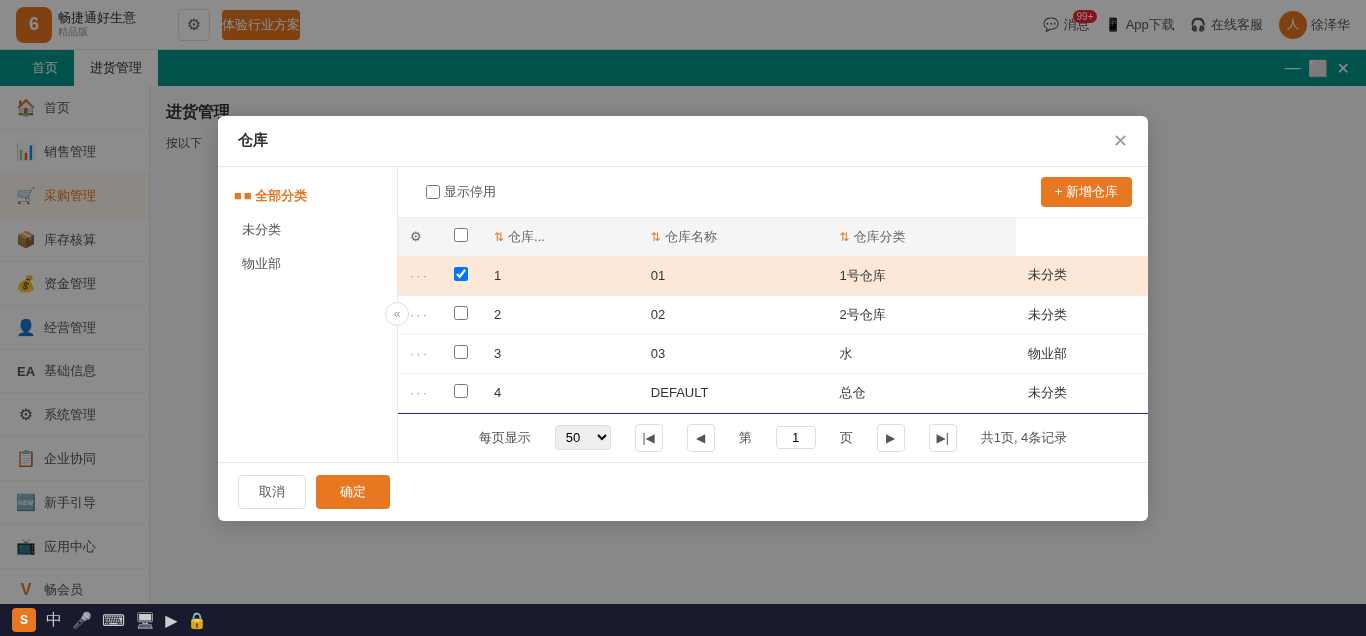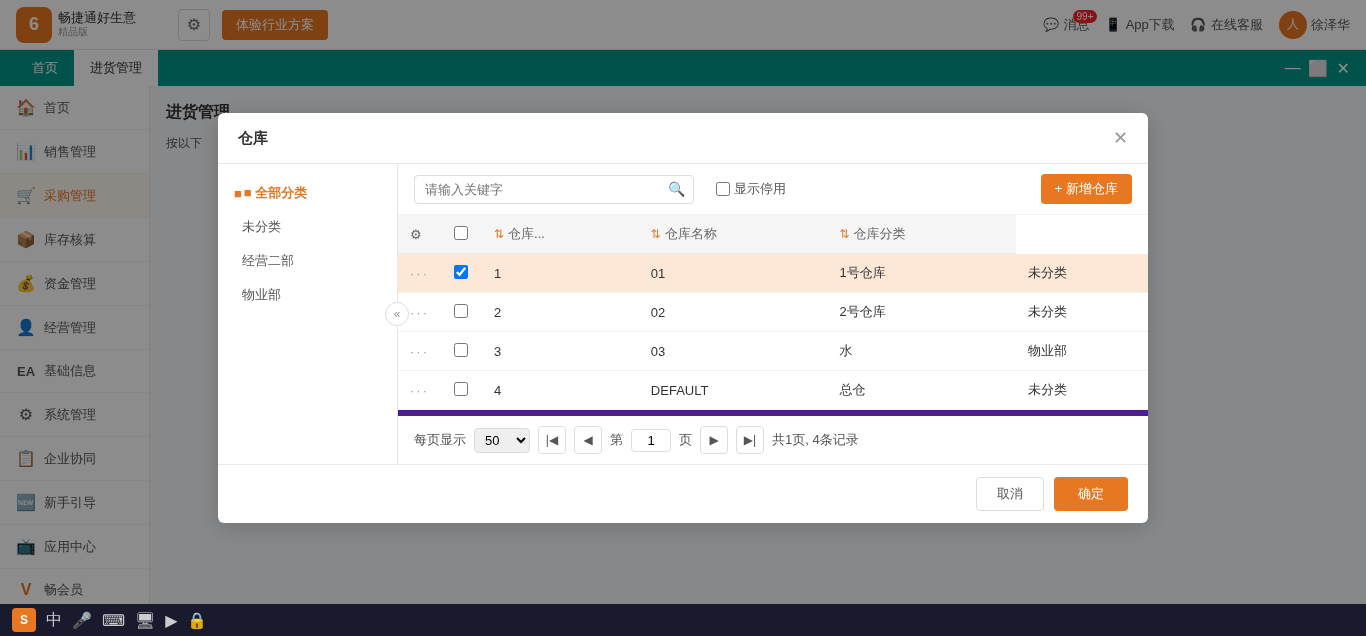--- a/index.html
+++ b/index.html
@@ -38,21 +38,21 @@
       cursor: pointer; min-width: 130px;
     }
     .gear-btn {
       width: 32px; height: 32px;
       border: 1px solid #ddd; border-radius: 4px;
       display: flex; align-items: center; justify-content: center;
       cursor: pointer; color: #666; font-size: 16px;
     }
     .trial-btn {
       background: #e87722; color: #fff;
-      padding: 6px 14px; border-radius: 4px;
+      padding: 6px 0; border-radius: 4px;
       cursor: pointer; font-size: 13px; border: none;
     }
     .header-right {
       margin-left: auto;
       display: flex; align-items: center; gap: 16px;
     }
     .header-icon-item {
       display: flex; align-items: center; gap: 4px;
       color: #555; cursor: pointer; font-size: 13px;
       position: relative;
@@ -246,23 +246,23 @@
       color: #333;
     }
     tbody tr.selected { background: #fde8d8; }
     .th-sort { display: flex; align-items: center; gap: 4px; }
     .sort-icon { color: #e87722; font-size: 12px; }
     .row-actions { color: #999; letter-spacing: 2px; cursor: pointer; }
 
     
     .modal-pagination {
       padding: 10px 16px;
-      display: flex; align-items: center; justify-content: flex-start;
-      gap: 8px;
-      border-top: 6px solid #4c1d95;
+      display: flex; align-items: center; justify-content: center;
+      gap: 24px;
+      border-top: 1px solid #4c1d95;
       font-size: 13px; color: #555;
     }
     .pagination-btn {
       width: 28px; height: 28px;
       border: 1px solid #ddd; border-radius: 4px;
       display: flex; align-items: center; justify-content: center;
       cursor: pointer; color: #555; font-size: 12px;
     }
     .pagination-input {
       width: 40px; text-align: center;
@@ -271,21 +271,21 @@
     }
     .page-size-select {
       border: 1px solid #ddd; border-radius: 4px;
       padding: 3px 6px; font-size: 13px;
     }
 
     
     .modal-footer {
       padding: 12px 20px;
       border-top: 1px solid #e8e8e8;
-      display: flex; justify-content: flex-end; gap: 10px;
+      display: flex; justify-content: flex-start; gap: 10px;
     }
     .btn-cancel {
       padding: 7px 20px; border: 1px solid #ddd; border-radius: 4px;
       background: #fff; cursor: pointer; font-size: 13px; color: #555;
     }
     .btn-confirm {
       padding: 7px 24px; border: none; border-radius: 4px;
       background: #e87722; color: #fff; cursor: pointer; font-size: 13px;
     }
 
@@ -436,35 +436,28 @@
 
       <div class="category-panel">
         <div class="category-header">
           <span>■</span>
           <span style="margin-left:-4px;">■ 全部分类</span>
         </div>
         <div class="category-item">
           <span>未分类</span>
         </div>
         <div class="category-item">
-          <span>经营二部</span>
-        </div>
-        <div class="category-item">
           <span>物业部</span>
         </div>
         <div class="collapse-btn">«</div>
       </div>
 
       <div class="modal-content">
 
         <div class="modal-toolbar">
-          <div class="search-input-wrap">
-            <input class="search-input" type="text" placeholder="请输入关键字" style="">
-            <span class="search-icon-btn">🔍</span>
-          </div>
           <label class="show-disabled">
             <input type="checkbox" class="cb" style="">
             <span>显示停用</span>
           </label>
           <button class="add-btn">+ 新增仓库</button>
         </div>
 
         <div class="modal-table-wrap">
           <table>
             <thead>

